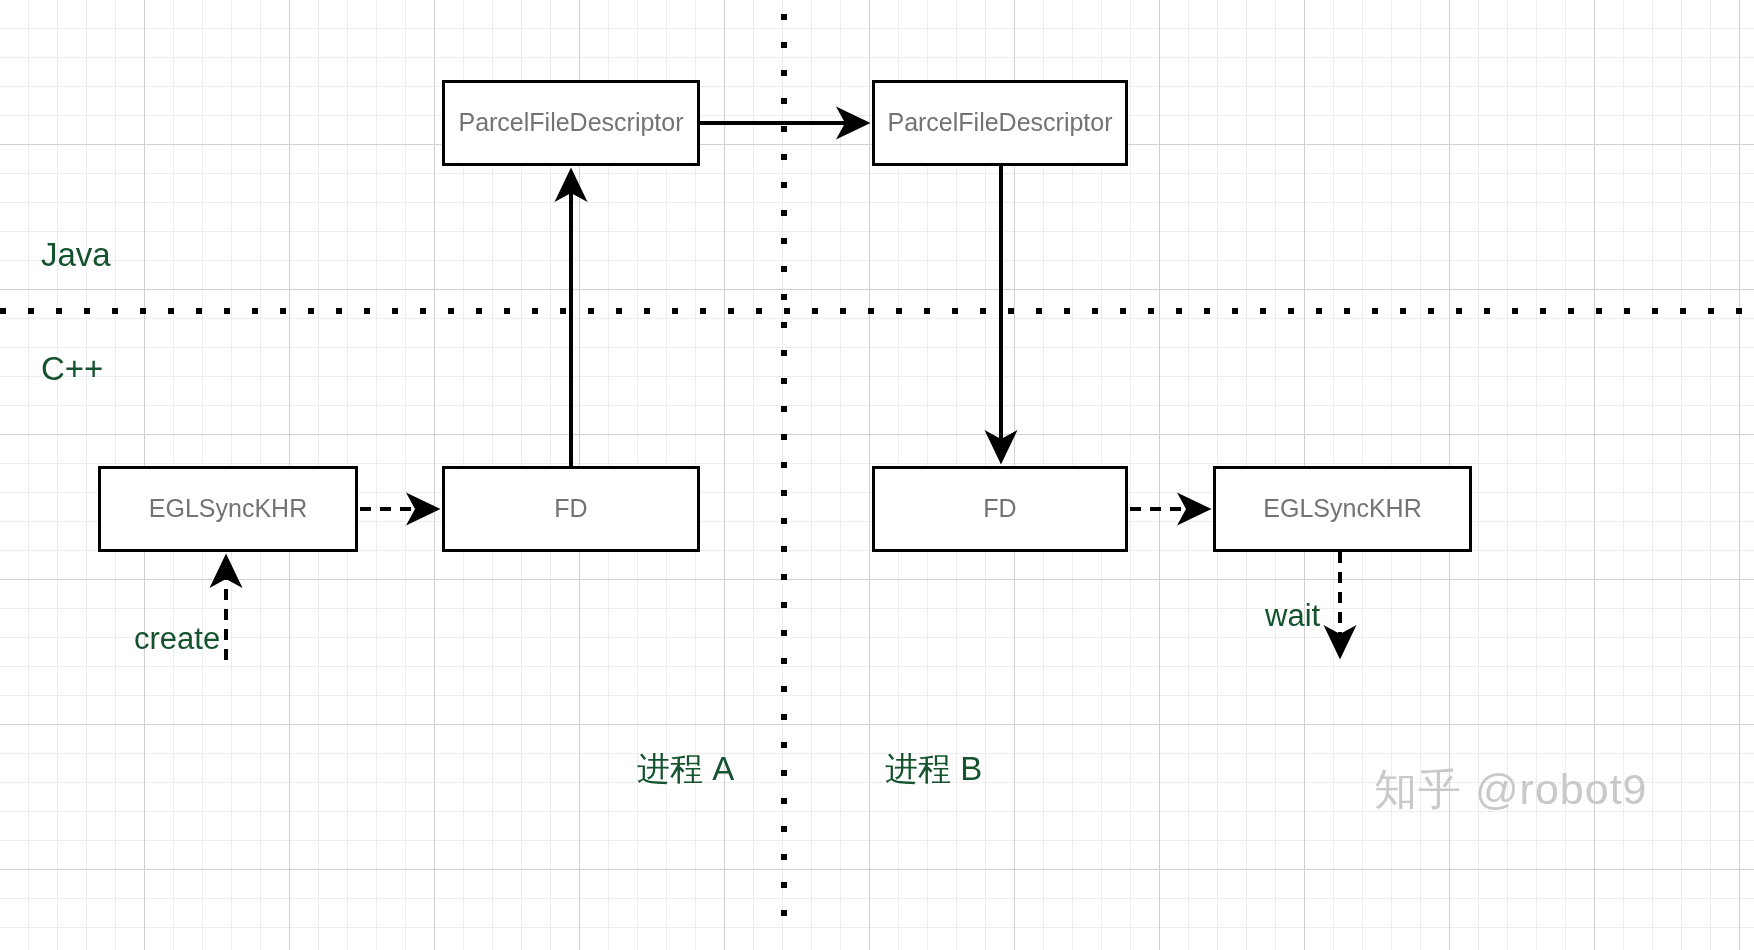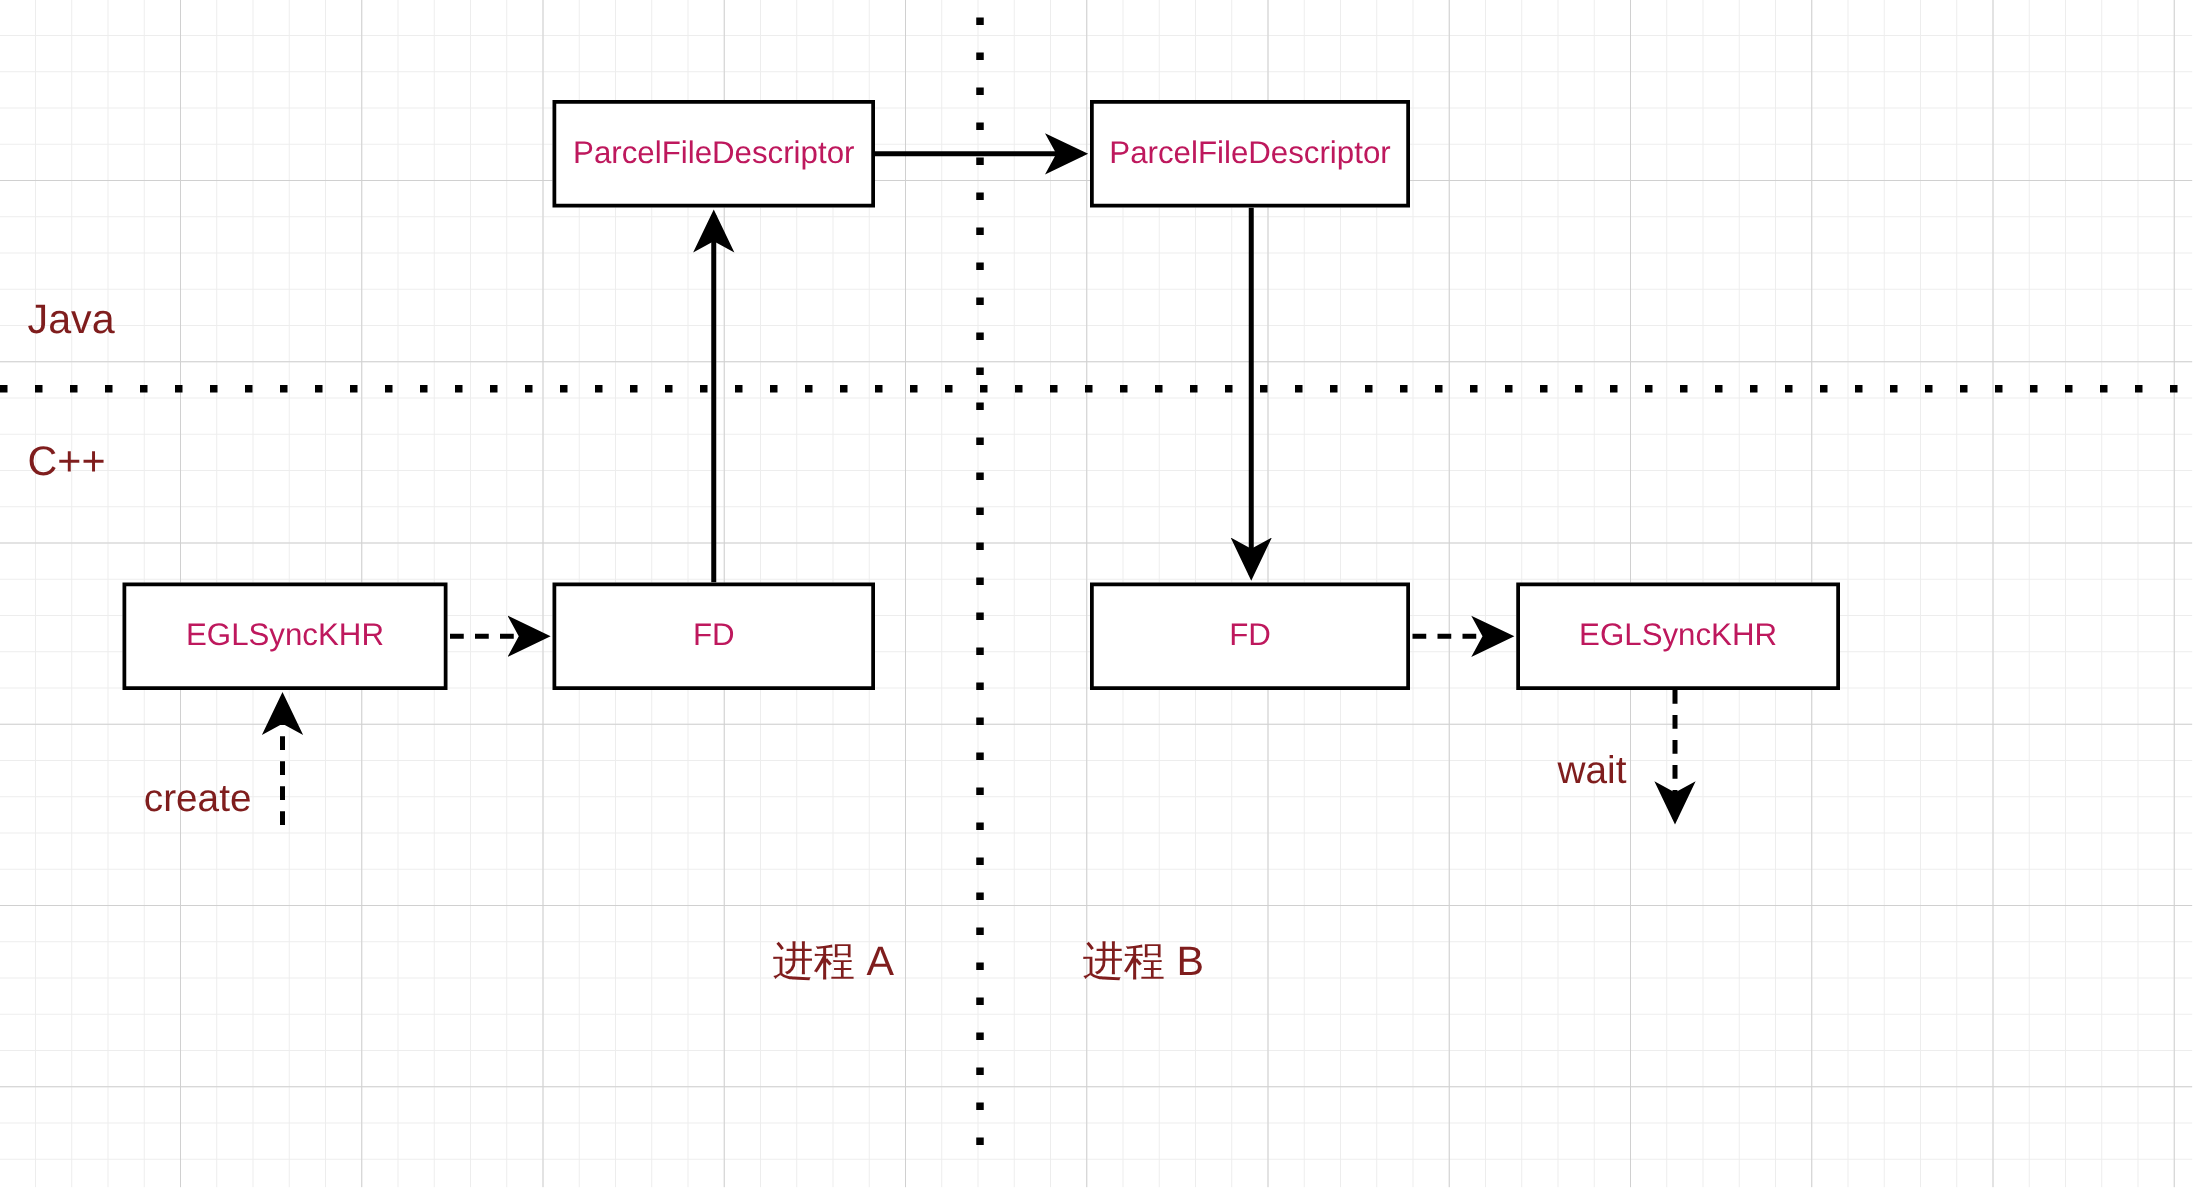--- a/index.html
+++ b/index.html
@@ -49,31 +49,32 @@
   }
   
   .node {
     position: absolute;
     box-sizing: border-box;
     background: #ffffff;
     border: 3px solid #000000;
     display: flex;
     align-items: center;
     justify-content: center;
-    color: #be185d;
+    color: #737373;
     font-size: 25px;
     line-height: 1.1;
     white-space: nowrap;
   }
   
   .plain-label {
     position: absolute;
-    color: #7f1d1d;
+    color: #14532d;
     white-space: nowrap;
     line-height: 1;
+    margin-left: 19px;
   }
   .layer-label { font-size: 33px; }
   .edge-label  { font-size: 31px; }
   .zone-label  { font-size: 33px; }
   .watermark {
     position: absolute;
     color: #c9c9c9;
     font-size: 43px;
     white-space: nowrap;
     line-height: 1;
@@ -152,14 +153,15 @@
   <div class="plain-label layer-label" style="left:22px; top:352px;">C++</div>
 
   <div class="plain-label edge-label" style="left:115px; top:623px;">create</div>
 
   <div class="plain-label edge-label" style="left:1246px; top:600px;text-align:center;">wait</div>
 
   <div class="plain-label zone-label" style="left:618px; top:752px;">进程 A</div>
 
   <div class="plain-label zone-label" style="left:866px; top:752px;">进程 B</div>
 
+  <div class="watermark" style="left:1374px; top:768px;">知乎 @robot9</div>
 
 </div>
 
 </body></html>

